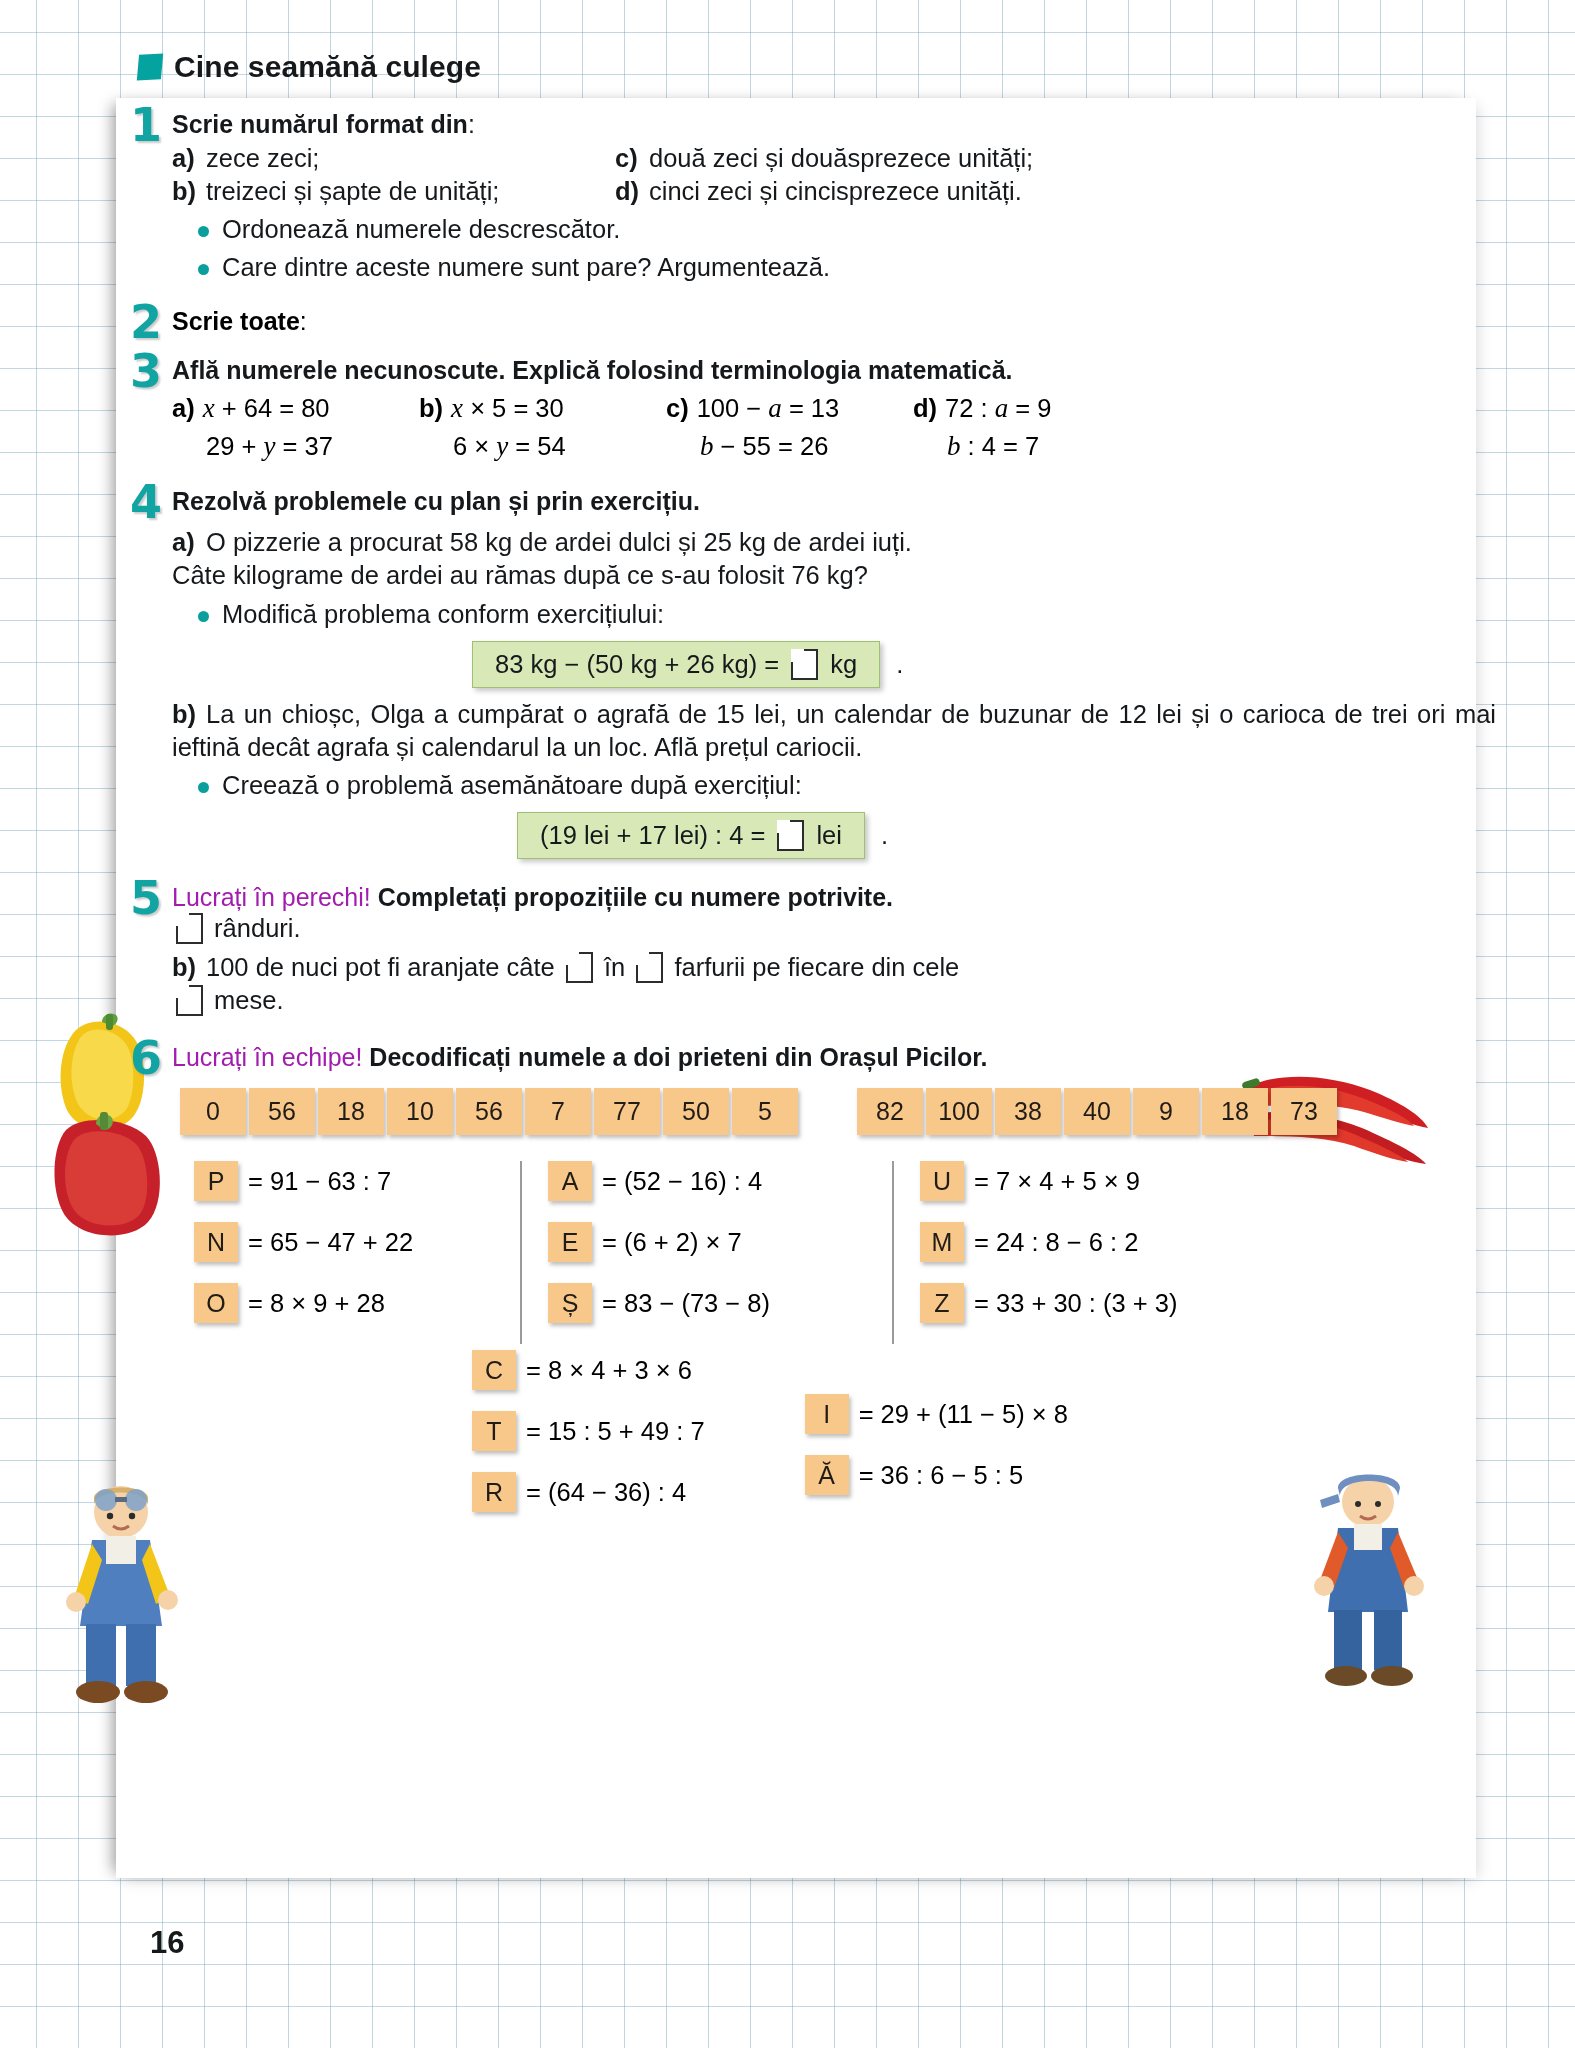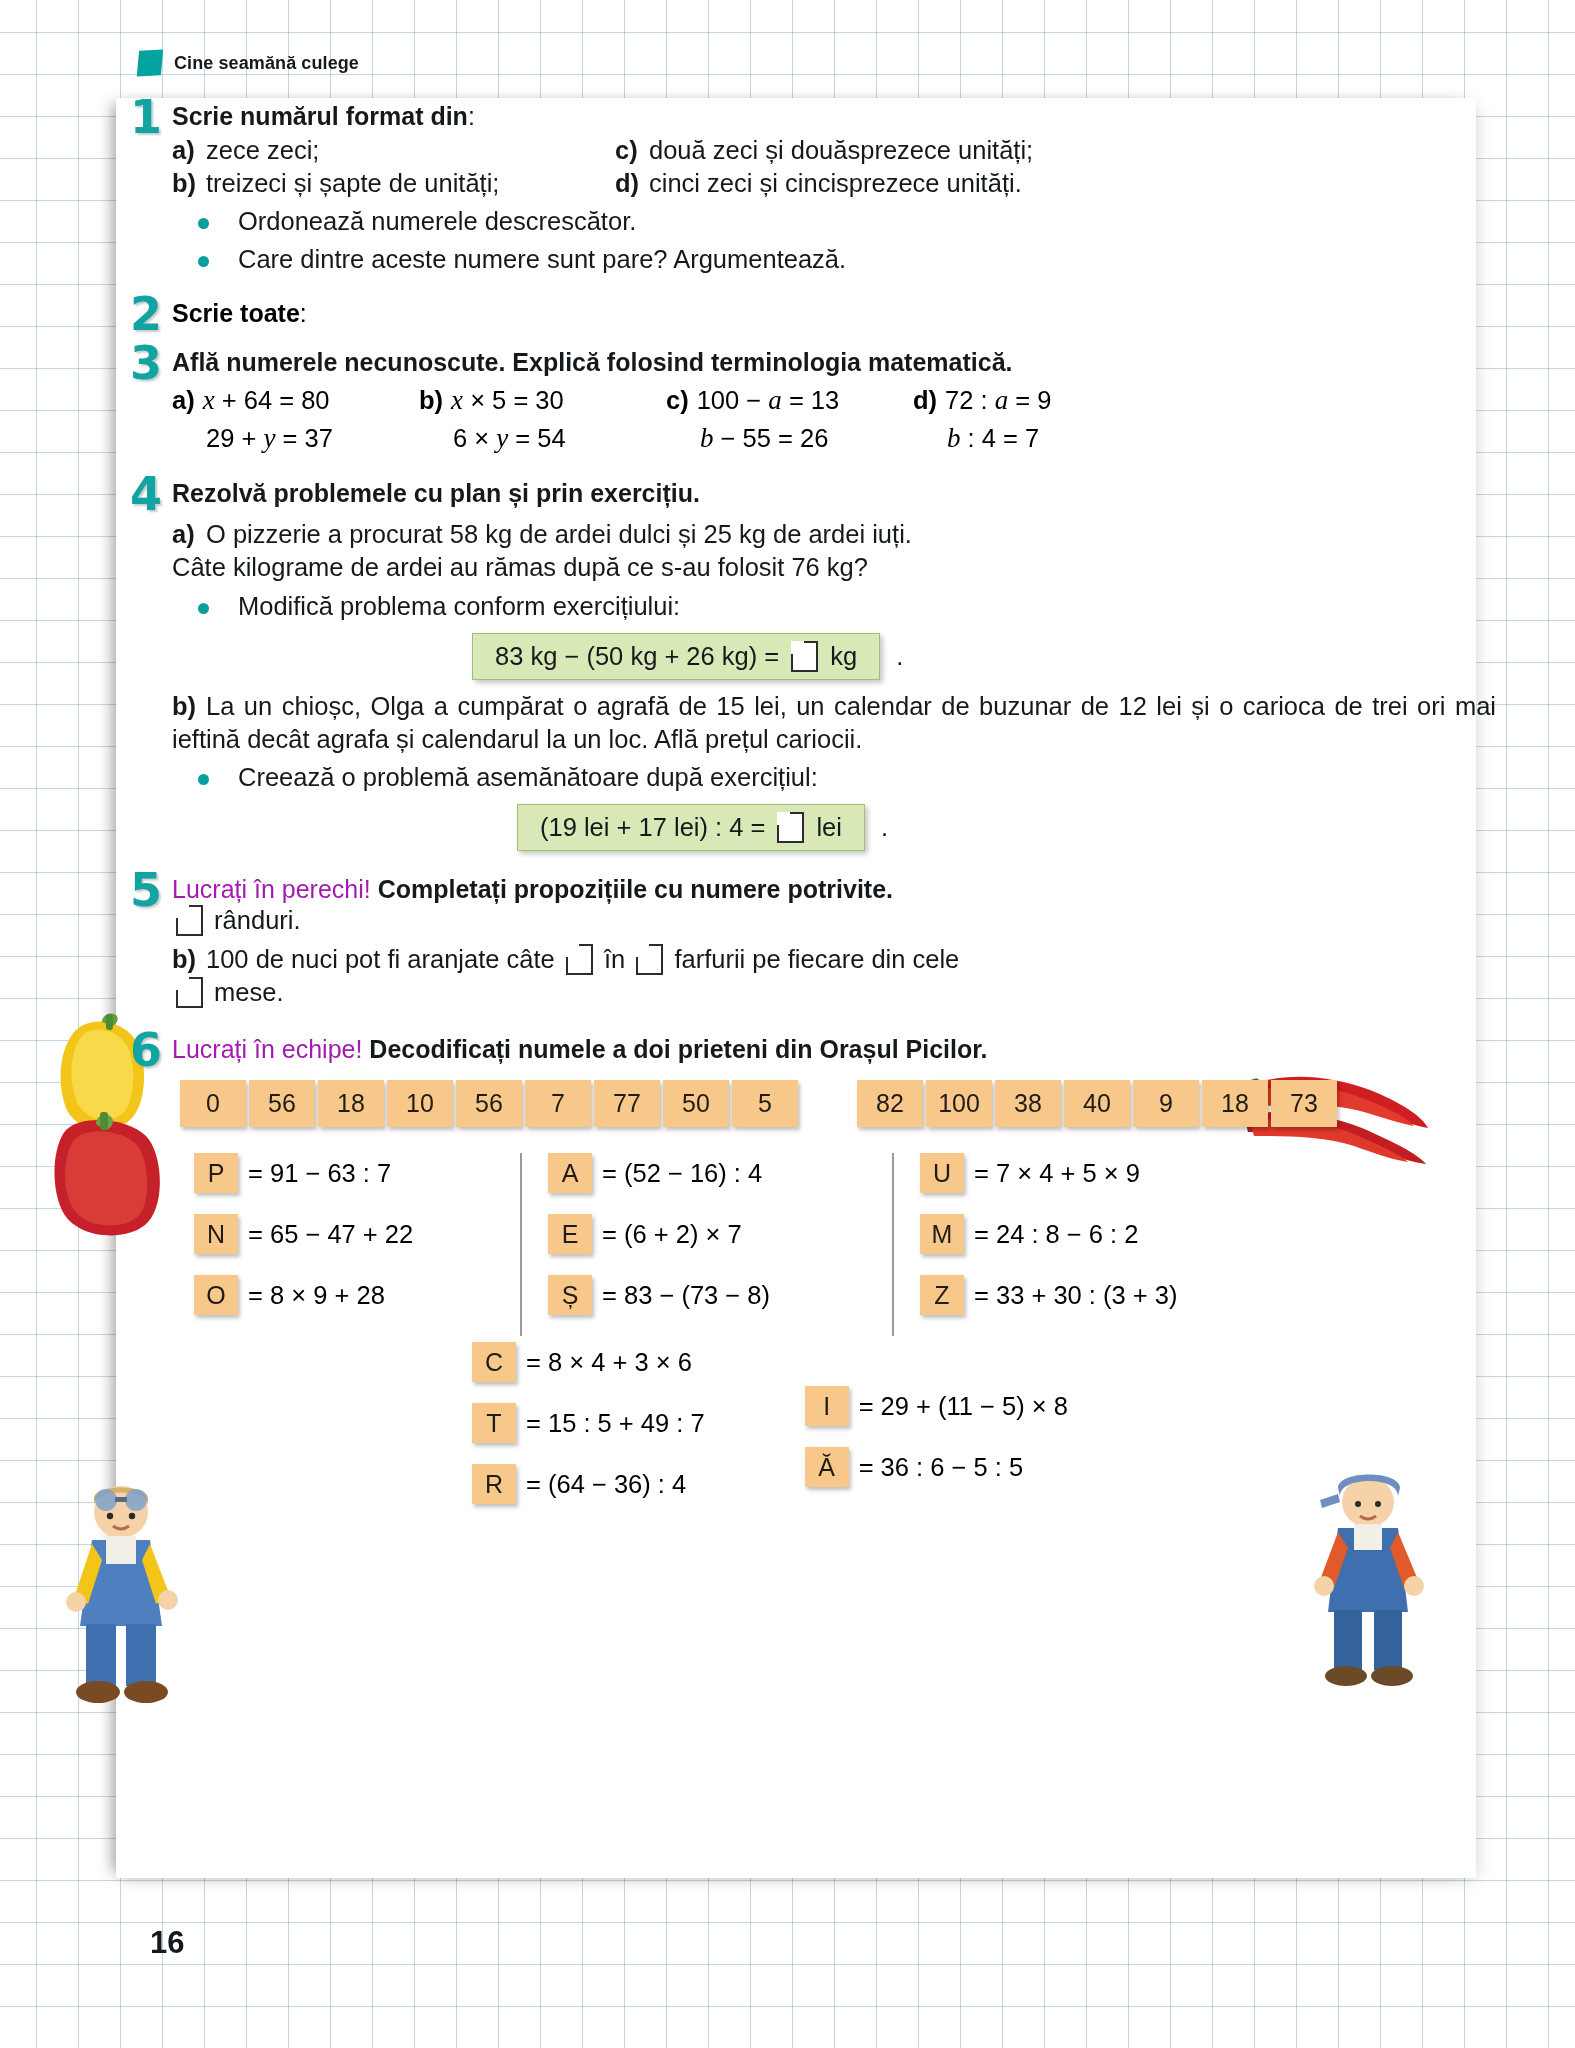--- a/index.html
+++ b/index.html
@@ -33,38 +33,38 @@
   .chapter-head{
     display:flex;align-items:center;gap:12px;
     margin-left:22px;margin-bottom:26px;
   }
   .chapter-mark{
     width:24px;height:26px;background:#05a3a0;
     transform:skewX(-8deg) rotate(-3deg);
     flex:0 0 auto;
   }
   .chapter-title{
-    font-size:18px;font-weight:bold;color:#16191c;letter-spacing:.1px;
+    font-size:30px;font-weight:bold;color:#16191c;letter-spacing:.1px;
   }
   
   .ex{position:relative;margin:0 0 14px 0;padding-left:56px;}
   .exnum{
     position:absolute;left:14px;top:-8px;
     font-size:46px;font-weight:bold;color:#12a4a2;
     font-family:"DejaVu Sans", sans-serif;
     line-height:1;
     text-shadow:2px 2px 2px rgba(140,140,140,.45);
   }
   .lead{font-size:25px;font-weight:bold;color:#16191c;}
   .reg{font-weight:normal;}
   .body-txt{font-size:25.5px;color:#16191c;line-height:1.30;}
   .teal{color:#a21caf;font-weight:normal;}
   .itl{font-style:italic;font-family:"Liberation Serif", serif;font-size:27px;}
   
-  .bullet-row{display:flex;align-items:flex-start;gap:29px;margin-top:5px;margin-left:26px;}
+  .bullet-row{display:flex;align-items:flex-start;gap:13px;margin-top:5px;margin-left:26px;}
   .dot{width:11px;height:11px;border-radius:50%;background:#0a9f9c;margin-top:13px;flex:0 0 auto;}
   
   .two-col{display:flex;margin-top:3px;}
   .two-col .colA{width:443px;}
   .ab{font-weight:bold;display:inline-block;min-width:34px;}
   
   .ex2row{display:flex;align-items:flex-start;}
   .ex2lab{font-size:25px;font-weight:bold;width:190px;flex:0 0 auto;}
   
   .eqgrid{display:flex;margin-top:4px;}

